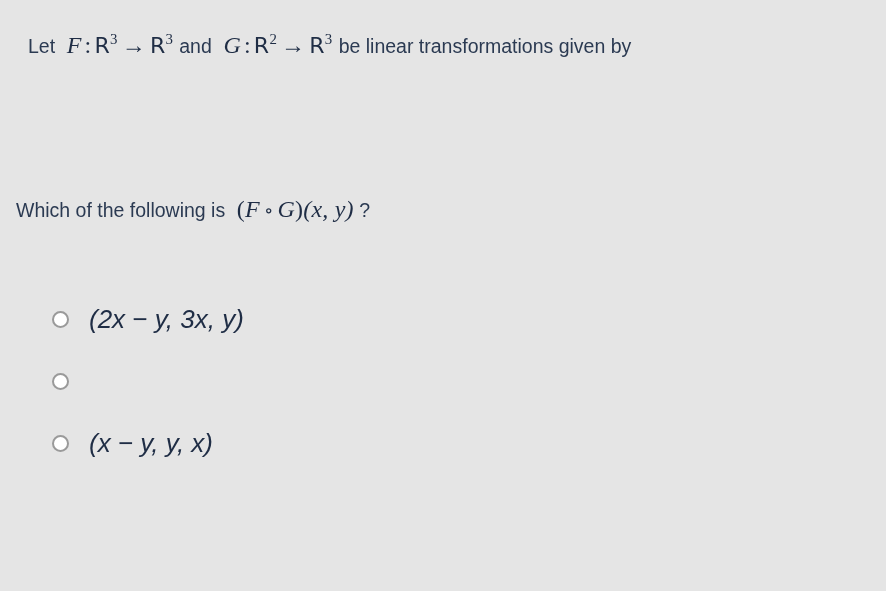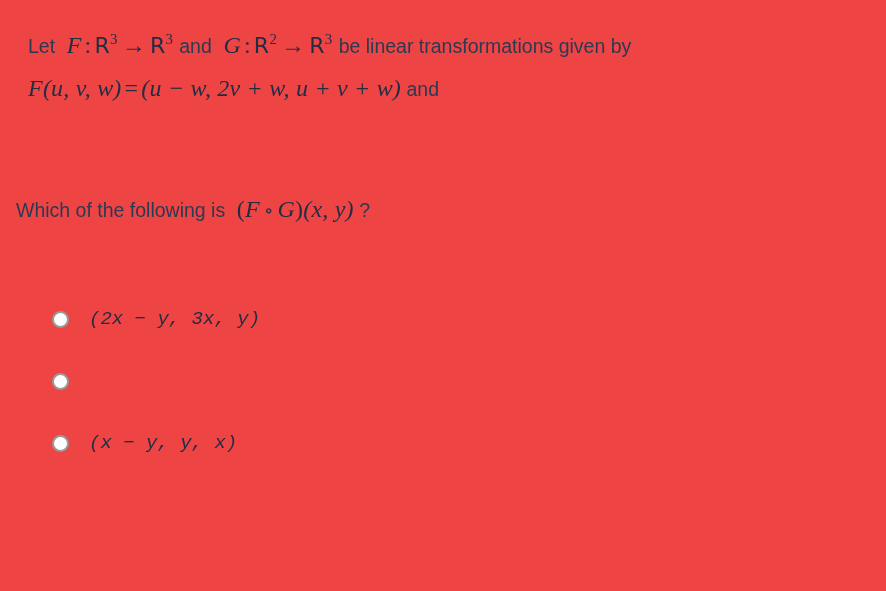--- a/index.html
+++ b/index.html
@@ -15,21 +15,21 @@
     font-family: "Liberation Sans", sans-serif;
     color: #2b3a52;
     -webkit-font-smoothing: antialiased;
   }
 
   .page {
     position: absolute;
     left: 0; top: 0;
     width: 886px;
     height: 591px;
-    background: #ef4444;
+    background: #e5e5e5;
   }
 
   
   .stem {
     position: absolute;
     left: 28px;
     top: 25px;
     width: 840px;
   }
   .stem-line {
@@ -95,23 +95,23 @@
     width: 17px;
     height: 17px;
     border: 2px solid #9a9a9a;
     border-radius: 50%;
     background: #ffffff;
     box-sizing: border-box;
     flex: 0 0 auto;
     margin-right: 20px;
   }
   .option-math {
-    font-family: Liberation Mono, monospace;
+    font-family: Liberation Sans, sans-serif;
     font-style: italic;
-    font-size: 19px;
+    font-size: 26px;
     color: #1f2d45;
     white-space: nowrap;
   }
   .period { font-style: normal; padding-left: 6px; font-size: 0.8em; }
 </style>
 </head>
 <body>
 
 <div class="page">
 
@@ -122,24 +122,20 @@
       <span class="math">
         &nbsp;<span>F</span><span class="op">:</span><span class="bb">R</span><sup>3</sup><span class="arrow">→</span><span class="bb">R</span><sup>3</sup>
       </span>
       <span class="prose">and</span>
       <span class="math">
         &nbsp;<span>G</span><span class="op">:</span><span class="bb">R</span><sup>2</sup><span class="arrow">→</span><span class="bb">R</span><sup>3</sup>
       </span>
       <span class="prose">be linear transformations given by</span>
     </div>
 
-    <div class="stem-line line2">
-      <span class="math"><span>F</span><span>(u, v, w)</span><span class="op">=</span><span>(u − w, 2v + w, u + v + w)</span></span>
-      <span class="prose">and</span>
-    </div>
 
   </div>
 
   <div class="question">
     <span class="prose">Which of the following is</span>
     <span class="math">&nbsp;<span class="paren">(</span><span>F</span><span class="ringop">∘</span><span>G</span><span class="paren">)</span><span>(x, y)</span></span>
     <span class="prose">?</span>
   </div>
 
   <div class="options">

